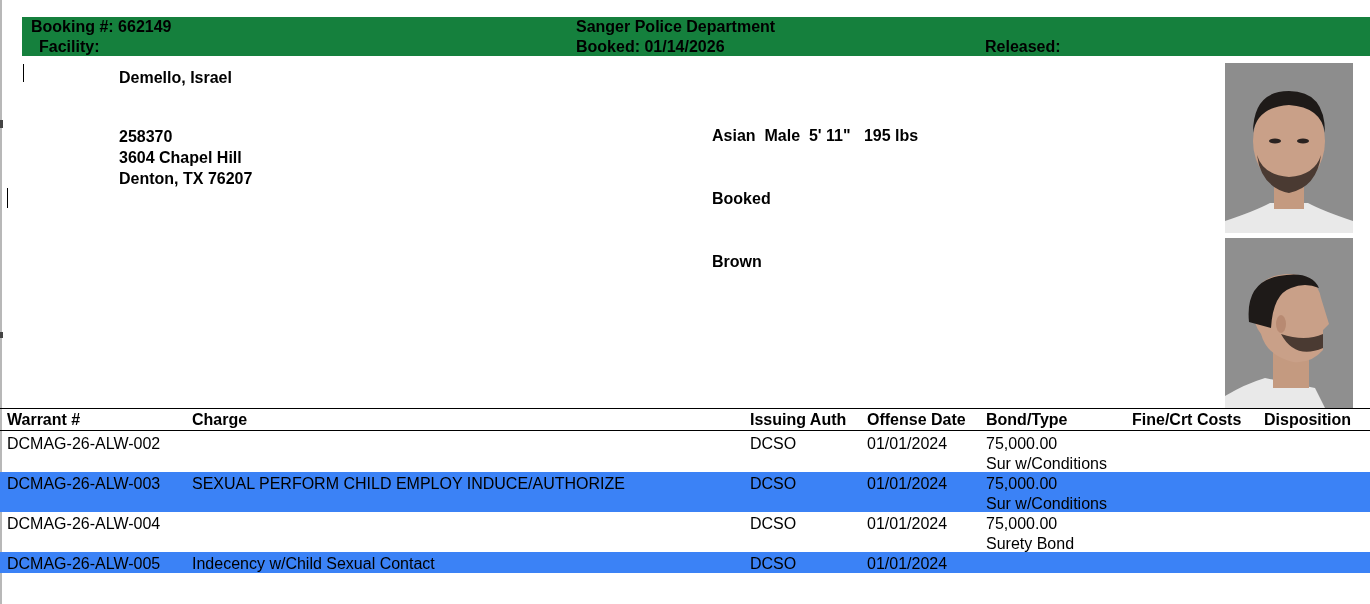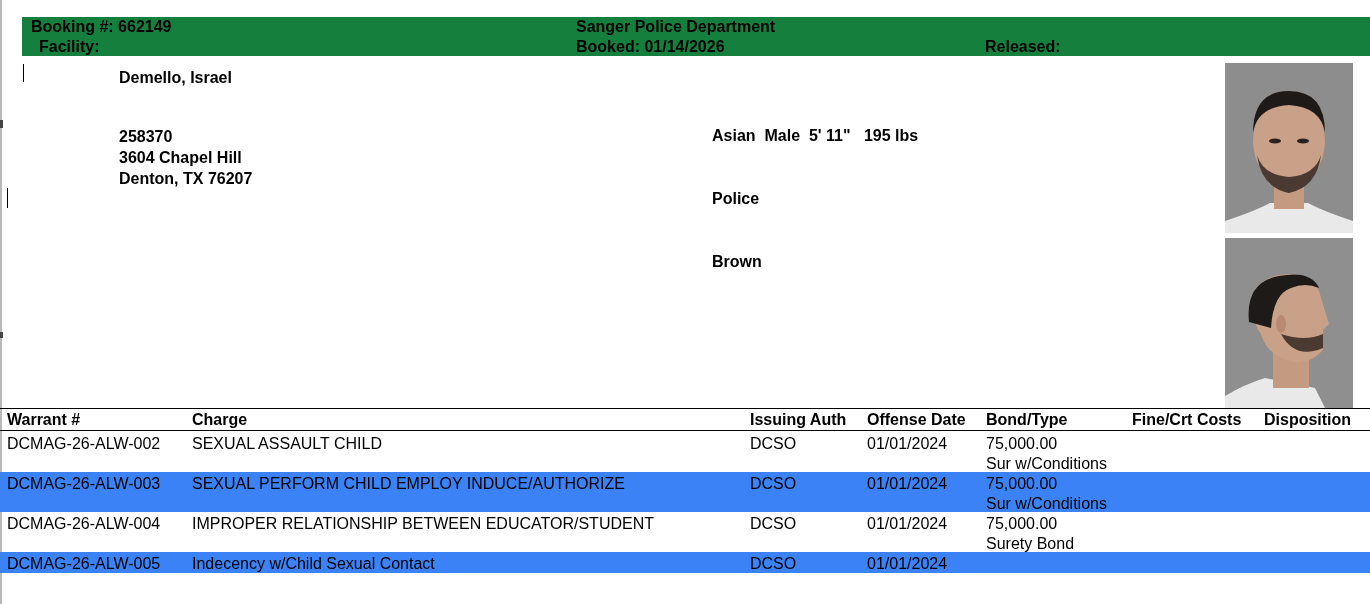--- a/index.html
+++ b/index.html
@@ -84,21 +84,21 @@
 
 <div class="bold-text" style="left:119px; top:67px;text-align:center;">Demello, Israel</div>
 <div class="bold-text stack" style="left:119px; top:126px;">
   <div>258370</div>
   <div>3604 Chapel Hill</div>
   <div>Denton, TX 76207</div>
 </div>
 
 <div class="bold-text stack" style="left:712px; top:83px; white-space:pre;">
   <div style="white-space:pre;">Asian  Male  5' 11"   195 lbs</div>
-  <div>Police</div>
+  <div>Booked</div>
   <div>Brown</div>
 </div>
 
 <div class="photo" style="top:63px; height:170px;">
   <svg width="128" height="170" viewBox="0 0 128 170">
     <rect width="128" height="170" fill="#8d8d8d"></rect>
     <path d="M0 170 L0 158 Q30 148 45 140 L83 140 Q98 148 128 158 L128 170 Z" fill="#e9e9e9"></path>
     <rect x="49" y="118" width="30" height="28" fill="#c49a80"></rect>
     <ellipse cx="64" cy="78" rx="36" ry="46" fill="#c9a088"></ellipse>
     <path d="M28 70 Q28 28 64 28 Q100 28 100 70 Q96 44 64 42 Q32 44 28 70 Z" fill="#1e1a18"></path>
@@ -125,21 +125,20 @@
   <div class="th c-charge">Charge</div>
   <div class="th c-auth">Issuing Auth</div>
   <div class="th c-date">Offense Date</div>
   <div class="th c-bond">Bond/Type</div>
   <div class="th c-fine">Fine/Crt Costs</div>
   <div class="th c-disp">Disposition</div>
   <div class="tbl-head-line"></div>
 
   <div class="row" style="top:24px; height:40px;">
     <div class="td c-warrant">DCMAG-26-ALW-002</div>
-    <div class="td c-charge">SEXUAL ASSAULT CHILD</div>
     <div class="td c-auth">DCSO</div>
     <div class="td c-date">01/01/2024</div>
     <div class="td c-bond">75,000.00</div>
     <div class="td c-bond" style="top:22px;">Sur w/Conditions</div>
     <div class="td c-fine"></div>
     <div class="td c-disp"></div>
   </div>
 
   <div class="row shaded" style="top:64px; height:40px;">
     <div class="td c-warrant">DCMAG-26-ALW-003</div>
@@ -147,21 +146,20 @@
     <div class="td c-auth">DCSO</div>
     <div class="td c-date">01/01/2024</div>
     <div class="td c-bond">75,000.00</div>
     <div class="td c-bond" style="top:22px;">Sur w/Conditions</div>
     <div class="td c-fine"></div>
     <div class="td c-disp"></div>
   </div>
 
   <div class="row" style="top:104px; height:58px;">
     <div class="td c-warrant">DCMAG-26-ALW-004</div>
-    <div class="td c-charge">IMPROPER RELATIONSHIP BETWEEN EDUCATOR/STUDENT</div>
     <div class="td c-auth">DCSO</div>
     <div class="td c-date">01/01/2024</div>
     <div class="td c-bond">75,000.00</div>
     <div class="td c-bond" style="top:22px;">Surety Bond</div>
     <div class="td c-fine"></div>
     <div class="td c-disp"></div>
   </div>
 
   <div class="row shaded" style="top:144px; height:21px;padding-left:24px;">
     <div class="td c-warrant">DCMAG-26-ALW-005</div>

